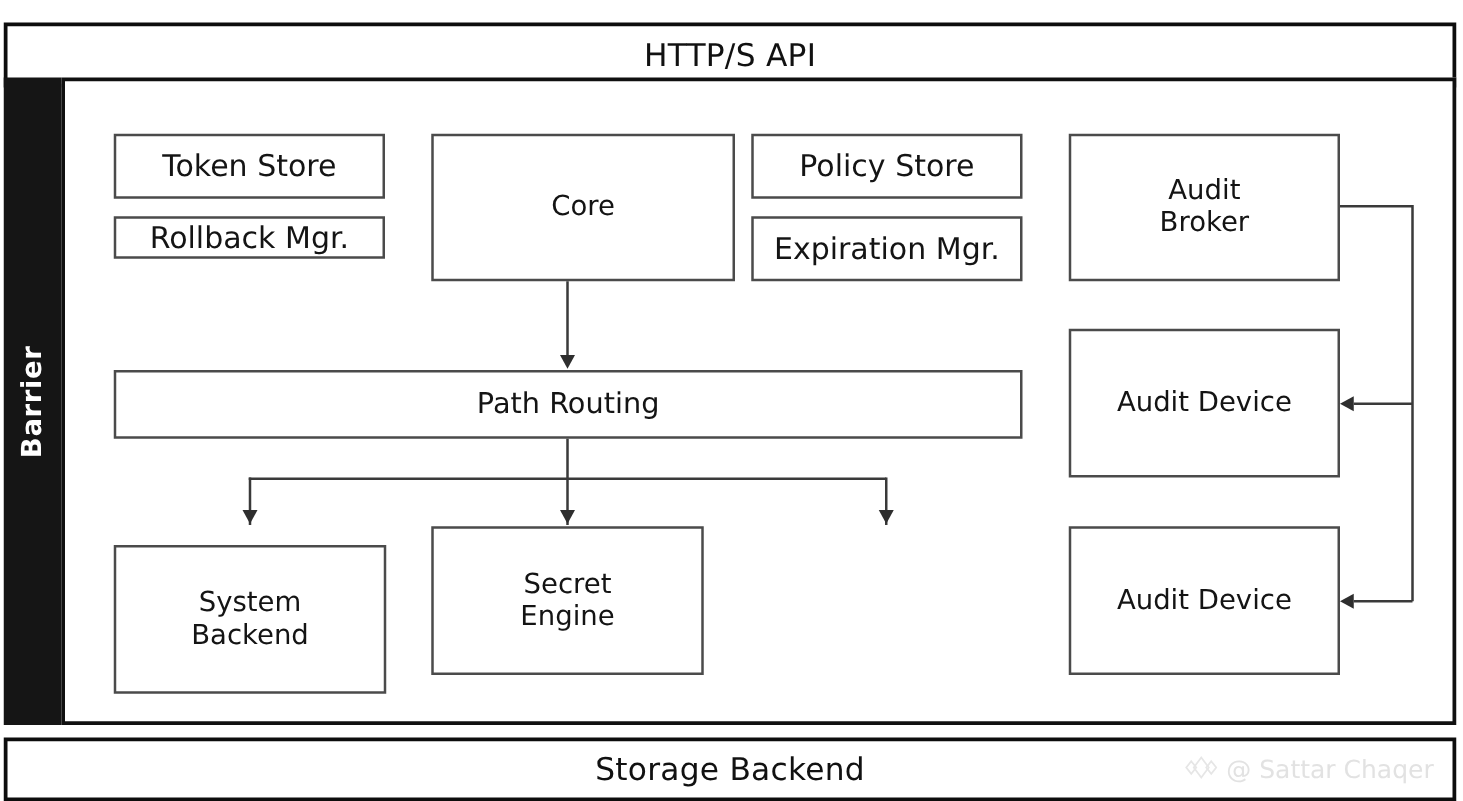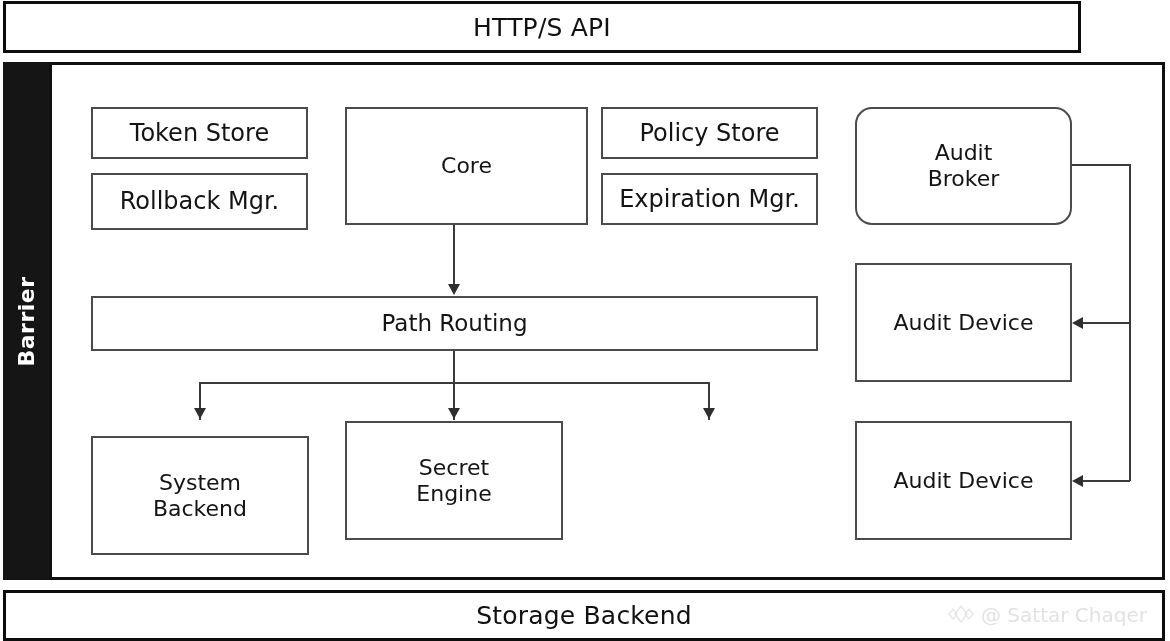--- a/index.html
+++ b/index.html
@@ -109,54 +109,54 @@
     user-select: none;
     pointer-events: none;
   }
   .watermark svg { display: block; }
 </style>
 </head>
 <body>
 
 <div id="diagram">
 
-  <div class="abs bar" style="left:3px; top:1px; width:1078px; height:52px;">
+  <div class="abs bar" style="left:3px; top:18px; width:1162px; height:52px;">
     <span class="bar-label">HTTP/S API</span>
   </div>
 
   <div class="abs barrier-strip" style="left:3px; top:62px; width:46px; height:518px;">
     <span class="barrier-text">Barrier</span>
   </div>
 
   <div class="abs inner-panel" style="left:49px; top:62px; width:1116px; height:518px;"></div>
 
   <div class="abs node small" style="left:91px; top:107px; width:217px; height:52px;">
     <span class="node-label">Token Store</span>
   </div>
 
-  <div class="abs node small" style="left:91px; top:173px; width:217px; height:57px;">
+  <div class="abs node small" style="left:91px; top:173px; width:217px; height:34px;">
     <span class="node-label">Rollback Mgr.</span>
   </div>
 
   <div class="abs node" style="left:345px; top:107px; width:243px; height:118px;">
     <span class="node-label">Core</span>
   </div>
 
   <div class="abs vline" style="left:453px; top:225px; height:60px;"></div>
   <div class="abs arrow-down" style="left:448px; top:284px;"></div>
 
   <div class="abs node small" style="left:601px; top:107px; width:217px; height:52px;">
     <span class="node-label">Policy Store</span>
   </div>
 
   <div class="abs node small" style="left:601px; top:173px; width:217px; height:52px;">
     <span class="node-label">Expiration Mgr.</span>
   </div>
 
-  <div class="abs node" style="left:855px; top:107px; width:217px; height:118px;border-radius:17px;">
+  <div class="abs node" style="left:855px; top:107px; width:217px; height:118px;">
     <span class="node-label">Audit
 Broker</span>
   </div>
 
   <div class="abs node wide" style="left:91px; top:296px; width:727px; height:55px;">
     <span class="node-label">Path Routing</span>
   </div>
 
   <div class="abs vline" style="left:453px; top:351px; height:69px;"></div>
   <div class="abs hline" style="left:199px; top:382px; width:510px;"></div>

